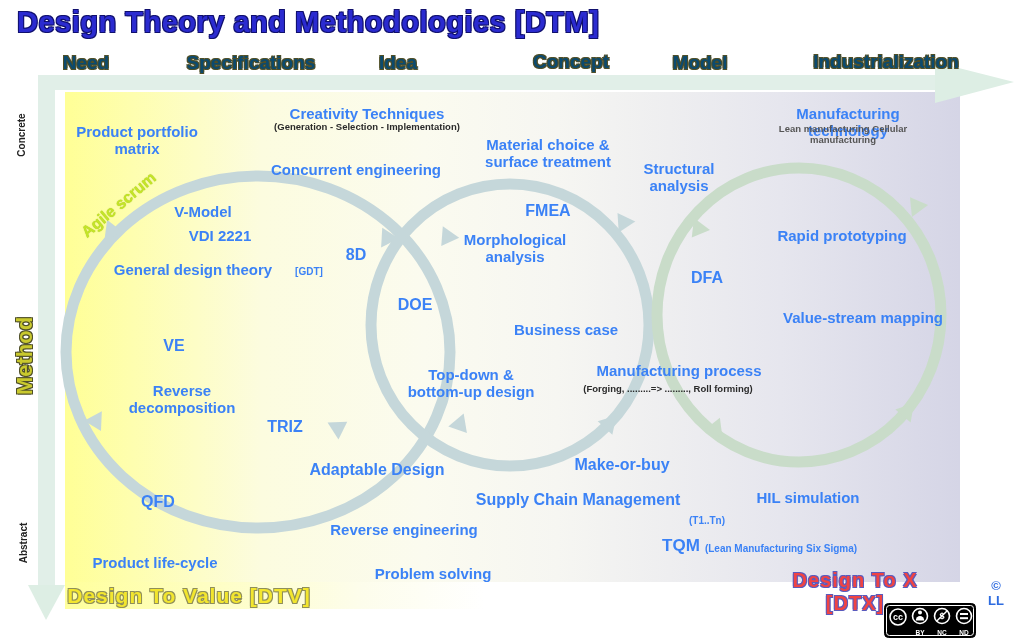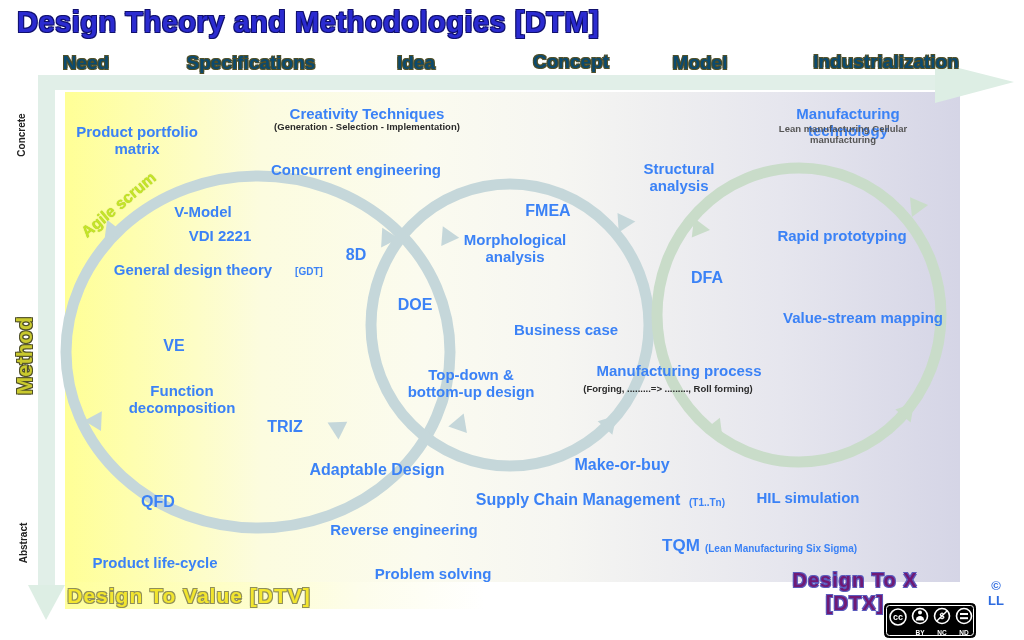--- a/index.html
+++ b/index.html
@@ -21,21 +21,21 @@
   .stage-lbl{font-size:19px;color:#0c4a6e;
          text-shadow:-1px -1px 0 #4f4f28,1px -1px 0 #4f4f28,-1px 1px 0 #4f4f28,1px 1px 0 #4f4f28;}
   .vert{transform:translate(-50%,-50%) rotate(-90deg);}
   .vert-small{font-size:10px;color:#222;}
   .method{font-size:22px;color:#c9c92e;
          text-shadow:-1px -1px 0 #4f4f28,1px -1px 0 #4f4f28,-1px 1px 0 #4f4f28,1px 1px 0 #4f4f28;}
   .agile{transform:translate(-50%,-50%) rotate(-40deg);font-size:16px;color:#c4e428;
          text-shadow:0 0 1px #9ab61e;}
   .dtv{font-size:21px;letter-spacing:1px;color:#f3e62e;
          text-shadow:-1px -1px 0 #8f8f5a,1px -1px 0 #8f8f5a,-1px 1px 0 #8f8f5a,1px 1px 0 #8f8f5a;}
-  .dtx{font-size:20px;letter-spacing:1px;color:#701a75;
+  .dtx{font-size:20px;letter-spacing:1px;color:#ef4444;
          text-shadow:-1px -1px 0 #5b5bbd,1px -1px 0 #5b5bbd,-1px 1px 0 #5b5bbd,1px 1px 0 #5b5bbd;}
   .copyright{font-size:13px;color:#2e6ce0;}
   .cc-badge{position:absolute;left:884px;top:603px;width:92px;height:35px;z-index:6;}
 </style>
 </head>
 <body>
 
 <div id="stage">
 
   <div class="panel"></div>
@@ -73,34 +73,36 @@
       <path d="M0,-10 L17,0 L0,10 Z" fill="#c9dcc9" transform="translate(712,424) rotate(52)"></path>
       <path d="M0,-10 L17,0 L0,10 Z" fill="#c9dcc9" transform="translate(903,416) rotate(-50)"></path>
       <path d="M0,-10 L17,0 L0,10 Z" fill="#c9dcc9" transform="translate(920,211) rotate(-126)"></path>
     </g>
   </svg>
 
   <div class="lbl title">Design Theory and Methodologies [DTM]</div>
 
   <div class="lbl stage-lbl" style="left:86px;top:63px">Need</div>
   <div class="lbl stage-lbl" style="left:251px;top:63px">Specifications</div>
-  <div class="lbl stage-lbl" style="left:416px;top:63px">Idea</div>
+  <div class="lbl stage-lbl" style="left:398px;top:63px">Idea</div>
   <div class="lbl stage-lbl" style="left:571px;top:62px">Concept</div>
   <div class="lbl stage-lbl" style="left:700px;top:63px">Model</div>
   <div class="lbl stage-lbl" style="left:886px;top:62px">Industrialization</div>
 
   <div class="lbl vert vert-small" style="left:22px;top:135px">Concrete</div>
   <div class="lbl vert method" style="left:25px;top:356px">Method</div>
   <div class="lbl vert vert-small" style="left:24px;top:543px">Abstract</div>
 
   <div class="lbl" style="left:137px;top:140px">Product portfolio
 matrix</div>
   <div class="lbl" style="left:367px;top:114px">Creativity Techniques</div>
   <div class="lbl sub" style="left:367px;top:127px">(Generation - Selection - Implementation)</div>
   <div class="lbl" style="left:356px;top:170px">Concurrent engineering</div>
+  <div class="lbl" style="left:548px;top:153px">Material choice &amp;
+surface treatment</div>
   <div class="lbl" style="left:679px;top:177px">Structural
 analysis</div>
   <div class="lbl" style="left:848px;top:122px">Manufacturing technology</div>
   <div class="lbl sub gray" style="left:843px;top:135px">Lean manufacturing Cellular manufacturing</div>
   <div class="lbl agile" style="left:119px;top:205px">Agile scrum</div>
   <div class="lbl" style="left:203px;top:212px">V-Model</div>
   <div class="lbl" style="left:220px;top:236px">VDI 2221</div>
   <div class="lbl" style="left:193px;top:270px">General design theory</div>
   <div class="lbl f10" style="left:309px;top:272px">[GDT]</div>
   <div class="lbl f16" style="left:356px;top:255px">8D</div>
@@ -108,30 +110,30 @@
   <div class="lbl" style="left:515px;top:248px">Morphological
 analysis</div>
   <div class="lbl" style="left:842px;top:236px">Rapid prototyping</div>
   <div class="lbl f16" style="left:707px;top:278px">DFA</div>
   <div class="lbl f16" style="left:415px;top:305px">DOE</div>
   <div class="lbl" style="left:566px;top:330px">Business case</div>
   <div class="lbl" style="left:863px;top:318px">Value-stream mapping</div>
   <div class="lbl f16" style="left:174px;top:346px">VE</div>
   <div class="lbl" style="left:679px;top:371px">Manufacturing process</div>
   <div class="lbl sub" style="left:668px;top:389px">(Forging, .........=&gt; ........., Roll forming)</div>
-  <div class="lbl" style="left:182px;top:399px">Function
+  <div class="lbl" style="left:182px;top:399px">Reverse
 decomposition</div>
   <div class="lbl" style="left:471px;top:383px">Top-down &amp;
 bottom-up design</div>
   <div class="lbl f16" style="left:285px;top:427px">TRIZ</div>
   <div class="lbl f16" style="left:377px;top:470px">Adaptable Design</div>
   <div class="lbl f16" style="left:622px;top:465px">Make-or-buy</div>
   <div class="lbl f16" style="left:158px;top:502px">QFD</div>
   <div class="lbl f16" style="left:578px;top:500px">Supply Chain Management</div>
-  <div class="lbl f10" style="left:707px;top:503px">(T1..Tn)</div>
+  <div class="lbl f10" style="left:707px;top:521px">(T1..Tn)</div>
   <div class="lbl" style="left:808px;top:498px">HIL simulation</div>
   <div class="lbl" style="left:404px;top:530px">Reverse engineering</div>
   <div class="lbl f17" style="left:681px;top:546px">TQM</div>
   <div class="lbl f10" style="left:781px;top:549px">(Lean Manufacturing Six Sigma)</div>
   <div class="lbl" style="left:155px;top:563px">Product life-cycle</div>
   <div class="lbl" style="left:433px;top:574px">Problem solving</div>
 
   <div class="lbl dtv" style="left:189px;top:596px">Design To Value [DTV]</div>
   <div class="lbl dtx" style="left:855px;top:592px">Design To X [DTX]</div>
   <div class="lbl copyright" style="left:996px;top:594px">© LL</div>

